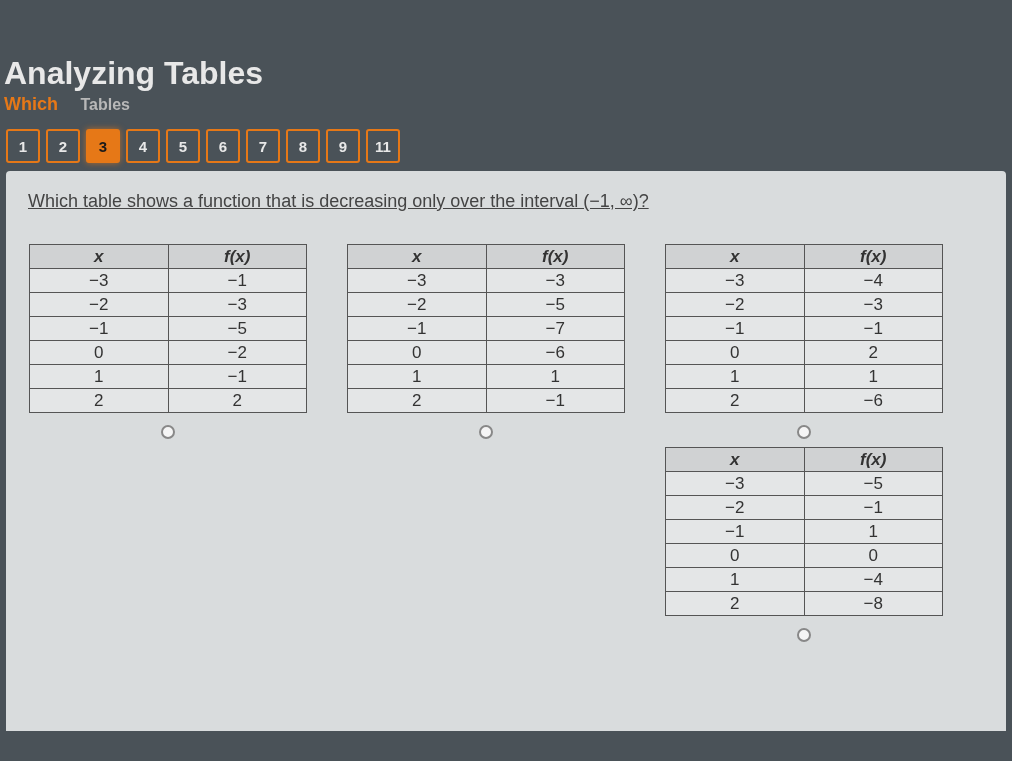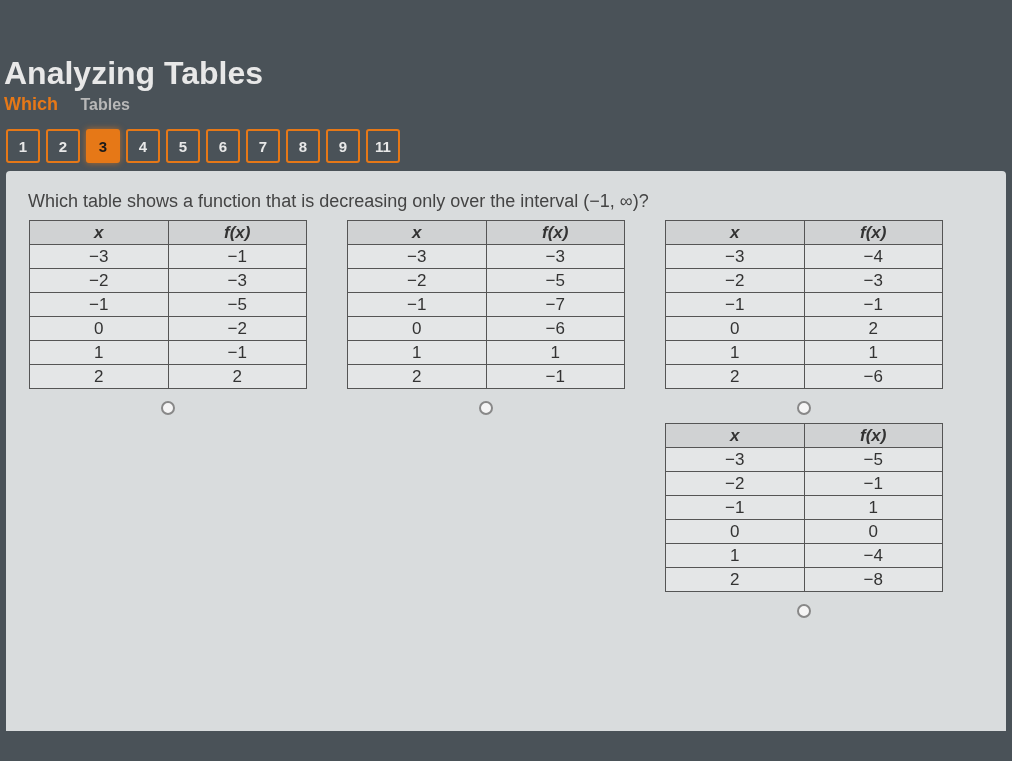--- a/index.html
+++ b/index.html
@@ -64,21 +64,22 @@
   .content-panel {
     background: #d9dcdd;
     margin: 0 6px;
     border-radius: 4px 4px 0 0;
     padding: 20px 22px 40px 22px;
     min-height: 560px;
   }
   .question {
     color: #444;
     font-size: 18px;
-    margin-bottom: 8px;
+    margin-bottom: 32px;
+    text-decoration: underline;
   }
   .top-tables {
     display: flex;
     gap: 38px;
     margin-bottom: 8px;
   }
   .table-block {
     display: flex;
     flex-direction: column;
     align-items: center;

